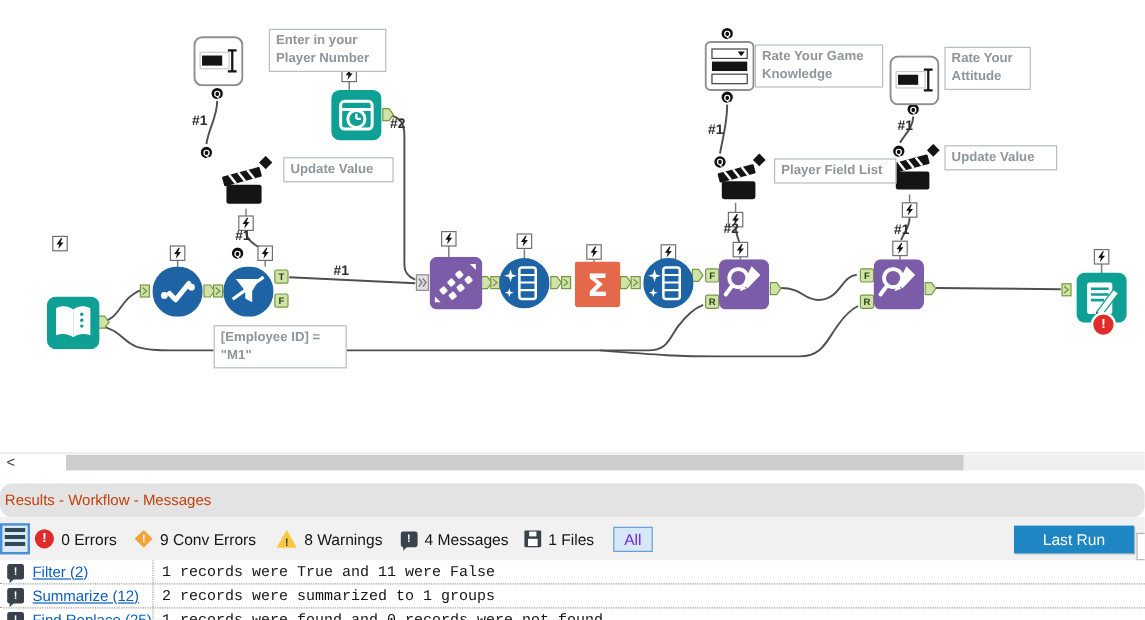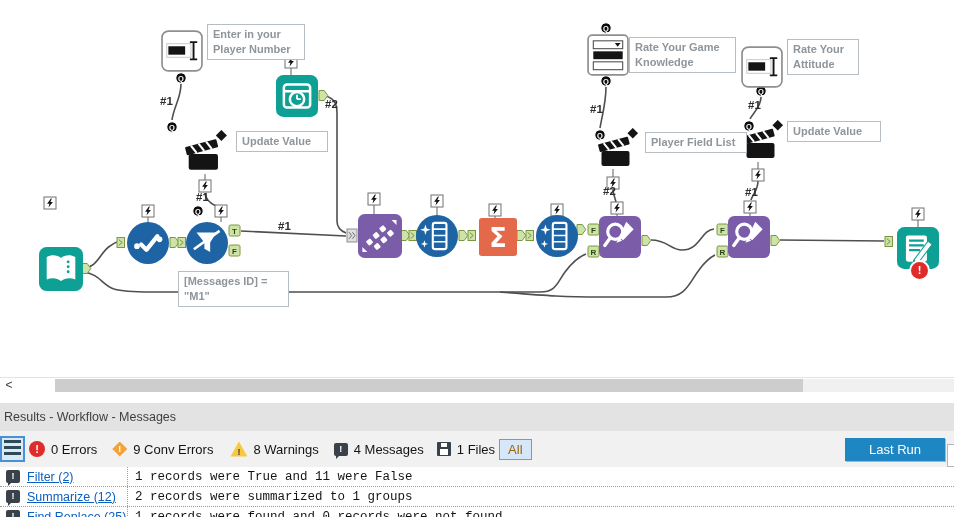--- a/index.html
+++ b/index.html
@@ -31,42 +31,42 @@
     text-align:center;line-height:17px;z-index:4;
   }
   
   .hscroll{position:absolute;left:0;top:377px;width:954px;height:15px;background:#fff;border-top:1px solid #e3e3e3;}
   .hs-left{position:absolute;left:0;top:0;width:18px;height:15px;color:#3c3c3c;font-size:12px;line-height:14px;text-align:center;}
   .hs-track-right{position:absolute;left:803px;top:1px;width:151px;height:13px;background:#f0f0f0;}
   .hs-thumb{position:absolute;left:55px;top:1px;width:748px;height:13px;background:var(--thumb);}
   
   .results-title{
     position:absolute;left:0;top:403px;width:954px;height:28px;background:var(--panel_header_bg);
-    font-size:12.5px;color:#404040;line-height:28px;padding-left:4px;box-sizing:border-box;
+    font-size:12.5px;color:#c2410c;line-height:28px;padding-left:4px;box-sizing:border-box;border-radius:10px;
   }
   .results-toolbar{
     position:absolute;left:0;top:431px;width:954px;height:36px;background:var(--toolbar_bg);
     display:flex;align-items:center;box-sizing:border-box;
   }
   .grip{position:absolute;left:4px;top:436px;width:2px;height:2px;background:#ababab;box-shadow:4px 0 #ababab,8px 0 #ababab;}
   .layout-btn{
     width:17px;height:18px;border:2px solid #4a90d9;background:#dbe9f7;margin-left:0;
     padding:2px;box-sizing:content-box;
   }
   .layout-btn .bars{width:100%;height:100%;background:repeating-linear-gradient(#2e4a56 0 3px,transparent 3px 6px);}
   .status{display:flex;align-items:center;gap:6px;font-size:13px;color:#141414;white-space:nowrap;}
   .err-ic{width:16px;height:16px;border-radius:50%;background:var(--error_red);color:#fff;font-weight:bold;font-size:11px;line-height:16px;text-align:center;}
   .conv-ic{width:15px;height:15px;background:var(--conv_orange);clip-path:polygon(50% 0,100% 50%,50% 100%,0 50%);color:#fff;font-weight:bold;font-size:9px;line-height:15px;text-align:center;}
   .warn-ic{width:17px;height:15px;background:var(--warn_yellow);clip-path:polygon(50% 0,100% 100%,0 100%);color:#3a3a3a;font-weight:bold;font-size:9px;line-height:20px;text-align:center;}
   .bubble-ic{position:relative;width:14px;height:13px;background:var(--dark_icon);border-radius:2px;color:#fff;font-weight:bold;font-size:9px;line-height:13px;text-align:center;}
   .bubble-ic::after{content:"";position:absolute;left:2px;bottom:-3px;border-left:4px solid var(--dark_icon);border-bottom:4px solid transparent;}
   .file-ic{position:relative;width:14px;height:14px;background:var(--dark_icon);border-radius:1px;}
   .file-ic::before{content:"";position:absolute;left:4px;top:1px;width:6px;height:4px;background:#fff;}
   .file-ic::after{content:"";position:absolute;left:3px;bottom:1px;width:8px;height:6px;background:#fff;}
-  .all-btn{margin-left:4px;padding:2px 8px;background:var(--all_bg);border:1px solid var(--all_border);font-size:13px;color:#a16207;}
+  .all-btn{margin-left:16px;padding:2px 8px;background:var(--all_bg);border:1px solid var(--all_border);font-size:13px;color:#6d28d9;}
   .last-run{margin-left:auto;margin-right:9px;width:100px;height:23px;background:var(--last_run_blue);color:#fff;text-align:center;line-height:23px;font-size:13px;border-bottom:2px solid #step;border:0;box-shadow:1px 1px 0 #9fb6c4;}
   .sliver{position:absolute;right:0;top:444px;width:6px;height:21px;background:#fff;border:1px solid #b5b5b5;border-right:none;}
   .results-rows{position:absolute;left:0;top:467px;width:954px;height:50px;background:#fff;}
   .msg-row{display:flex;height:20px;align-items:center;border-bottom:1px dotted #9b9b9b;box-sizing:border-box;}
   .row-icon{margin-left:6px;flex:0 0 14px;}
   .row-link{flex:0 0 100px;margin-left:7px;font-size:12.5px;color:var(--link_blue);text-decoration:underline;white-space:nowrap;overflow:hidden;}
   .row-msg{border-left:1px dotted #9b9b9b;padding-left:7px;font-size:12.5px;color:#141414;height:100%;display:flex;align-items:center;white-space:nowrap;font-family:Liberation Mono, monospace;}
   
   #st-errors{margin-left:4px;} #st-conv{margin-left:15px;} #st-warn{margin-left:17px;}
   #st-msgs{margin-left:15px;} #st-files{margin-left:13px;}
@@ -371,24 +371,24 @@
     <svg width="44" height="44" viewBox="0 0 44 44">
       <rect x="32" y="1.5" width="7.5" height="7.5" transform="rotate(45 35.75 5.25)" fill="#141414"></rect>
       <g transform="rotate(-15 8 24)">
         <rect x="3" y="15" width="31" height="8" rx="1" fill="#141414"></rect>
         <path d="M9 15 L12.5 23 M16.5 15 L20 23 M24 15 L27.5 23" stroke="#fff" stroke-width="2"></path>
       </g>
       <rect x="4.5" y="23" width="28" height="15" rx="2" fill="#141414"></rect>
     </svg>
   </div>
 
-  <div class="annotation" style="left:207px;top:24px;width:86px">Enter in your Player Number</div>
+  <div class="annotation" style="left:224px;top:24px;width:86px">Enter in your Player Number</div>
   <div class="annotation" style="left:236px;top:131px;width:80px">Update Value</div>
   <div class="annotation" style="left:178px;top:271px;width:99px">
-    <div>[Messages ID] =</div>
+    <div>[Employee ID] =</div>
     <div>"M1"</div>
   </div>
   <div class="annotation" style="left:629px;top:37px;width:95px">Rate Your Game Knowledge</div>
   <div class="annotation" style="left:645px;top:132px;width:90px">Player Field List</div>
   <div class="annotation" style="left:787px;top:39px;width:60px">Rate Your Attitude</div>
   <div class="annotation" style="left:787px;top:121px;width:82px">Update Value</div>
 
   <div class="conn-label" style="left:160px;top:95px">#1</div>
   <div class="conn-label" style="left:196px;top:191px">#1</div>
   <div class="conn-label" style="left:278px;top:220px">#1</div>

